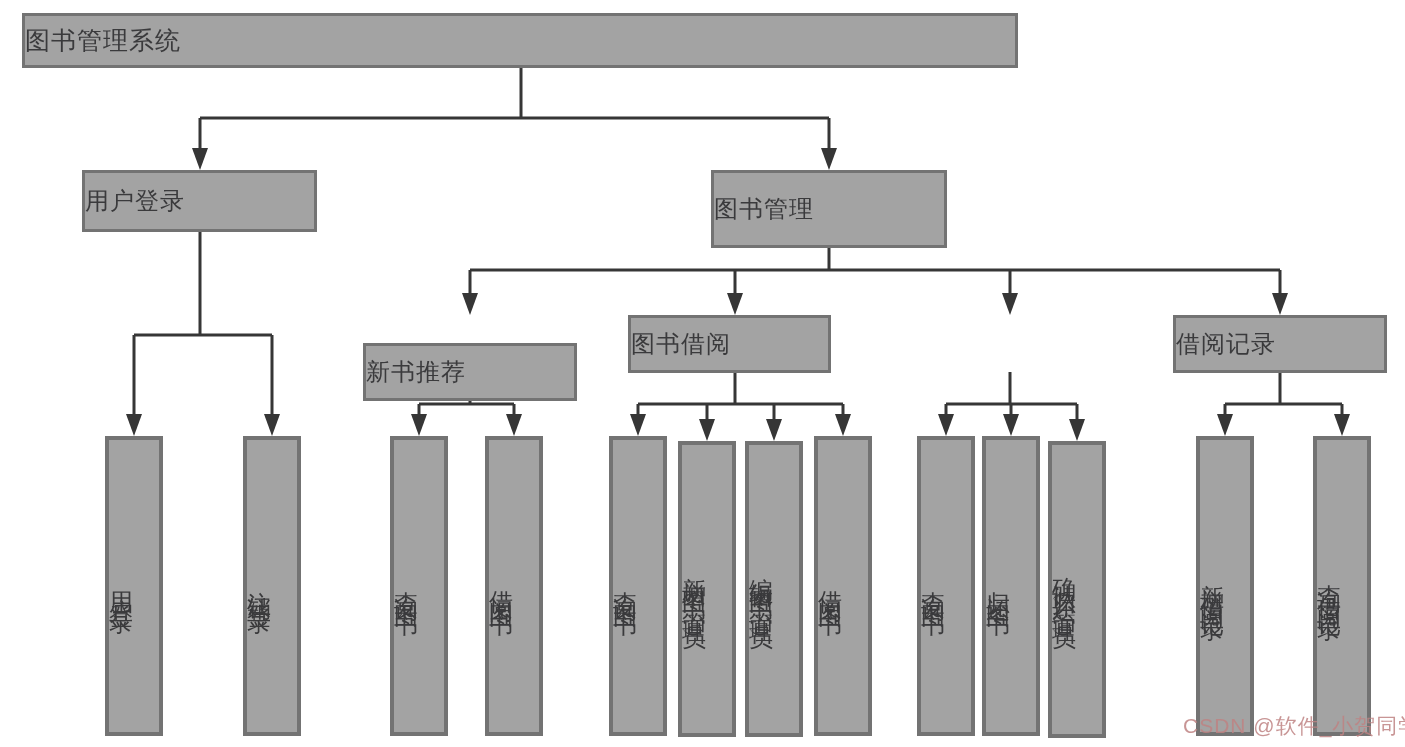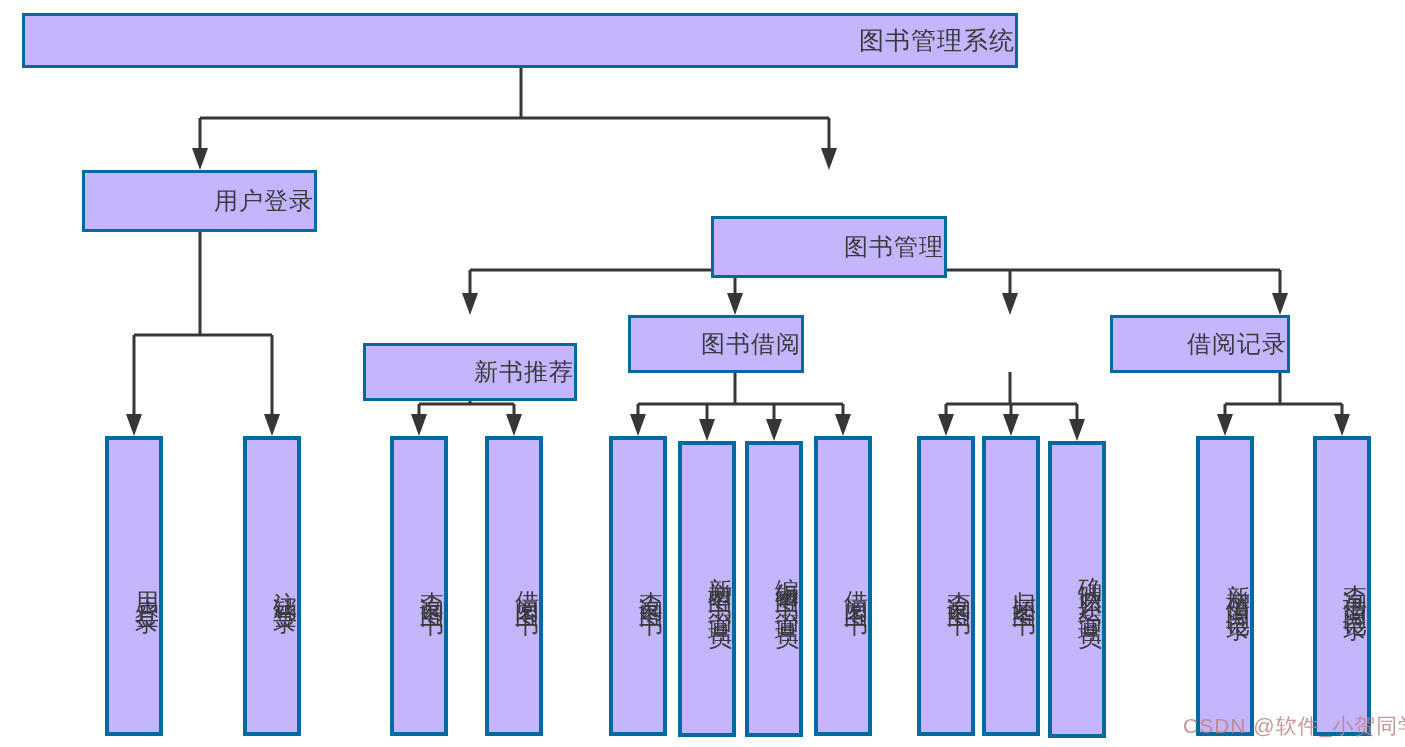--- a/index.html
+++ b/index.html
@@ -2,22 +2,22 @@
 <html><head>
 <meta charset="utf-8">
 <style>
   html,body{margin:0;padding:0;background:#ffffff;}
   #stage{
     position:relative;width:1405px;height:747px;background:#ffffff;overflow:hidden;
     font-family:"Liberation Sans","DejaVu Sans",sans-serif;color:#3a3a3c;
   }
   #wires{position:absolute;left:0;top:0;z-index:1;}
   .box{
-    position:absolute;background:#c4b5fd;border:3px solid #0369a1;
-    display:flex;align-items:center;justify-content:flex-end;
+    position:absolute;background:#a3a3a3;border:3px solid #737373;
+    display:flex;align-items:center;justify-content:flex-start;
     box-sizing:border-box;z-index:2;font-size:24px;letter-spacing:1px;white-space:nowrap;
   }
   .leaf{border-width:4px;}
   .leaf .vtext{
     writing-mode:vertical-rl;text-orientation:mixed;
     letter-spacing:7px;line-height:1;font-size:24px;
   }
   .root-box{font-size:25px;}
   #watermark{
     position:absolute;left:1183px;top:712px;z-index:5;
@@ -62,31 +62,31 @@
     </g>
   </svg>
 
   <div class="box root-box" style="left:22px;top:13px;width:996px;height:55px;">
     <span>图书管理系统</span>
   </div>
 
   <div class="box" style="left:82px;top:170px;width:235px;height:62px;">
     <span>用户登录</span>
   </div>
-  <div class="box" style="left:711px;top:170px;width:236px;height:62px;margin-top:46px;">
+  <div class="box" style="left:711px;top:170px;width:236px;height:78px;">
     <span>图书管理</span>
   </div>
 
   <div class="box" style="left:363px;top:315px;width:214px;height:58px;margin-top:28px;">
     <span>新书推荐</span>
   </div>
-  <div class="box" style="left:628px;top:315px;width:176px;height:58px;">
+  <div class="box" style="left:628px;top:315px;width:203px;height:58px;">
     <span>图书借阅</span>
   </div>
-  <div class="box" style="left:1110px;top:315px;width:180px;height:58px;">
+  <div class="box" style="left:1173px;top:315px;width:214px;height:58px;">
     <span>借阅记录</span>
   </div>
 
   <div class="box leaf" style="left:105px;top:436px;width:58px;height:300px;">
     <span class="vtext">用户登录</span>
   </div>
   <div class="box leaf" style="left:243px;top:436px;width:58px;height:300px;">
     <span class="vtext">注销登录</span>
   </div>
   <div class="box leaf" style="left:390px;top:436px;width:58px;height:300px;">

